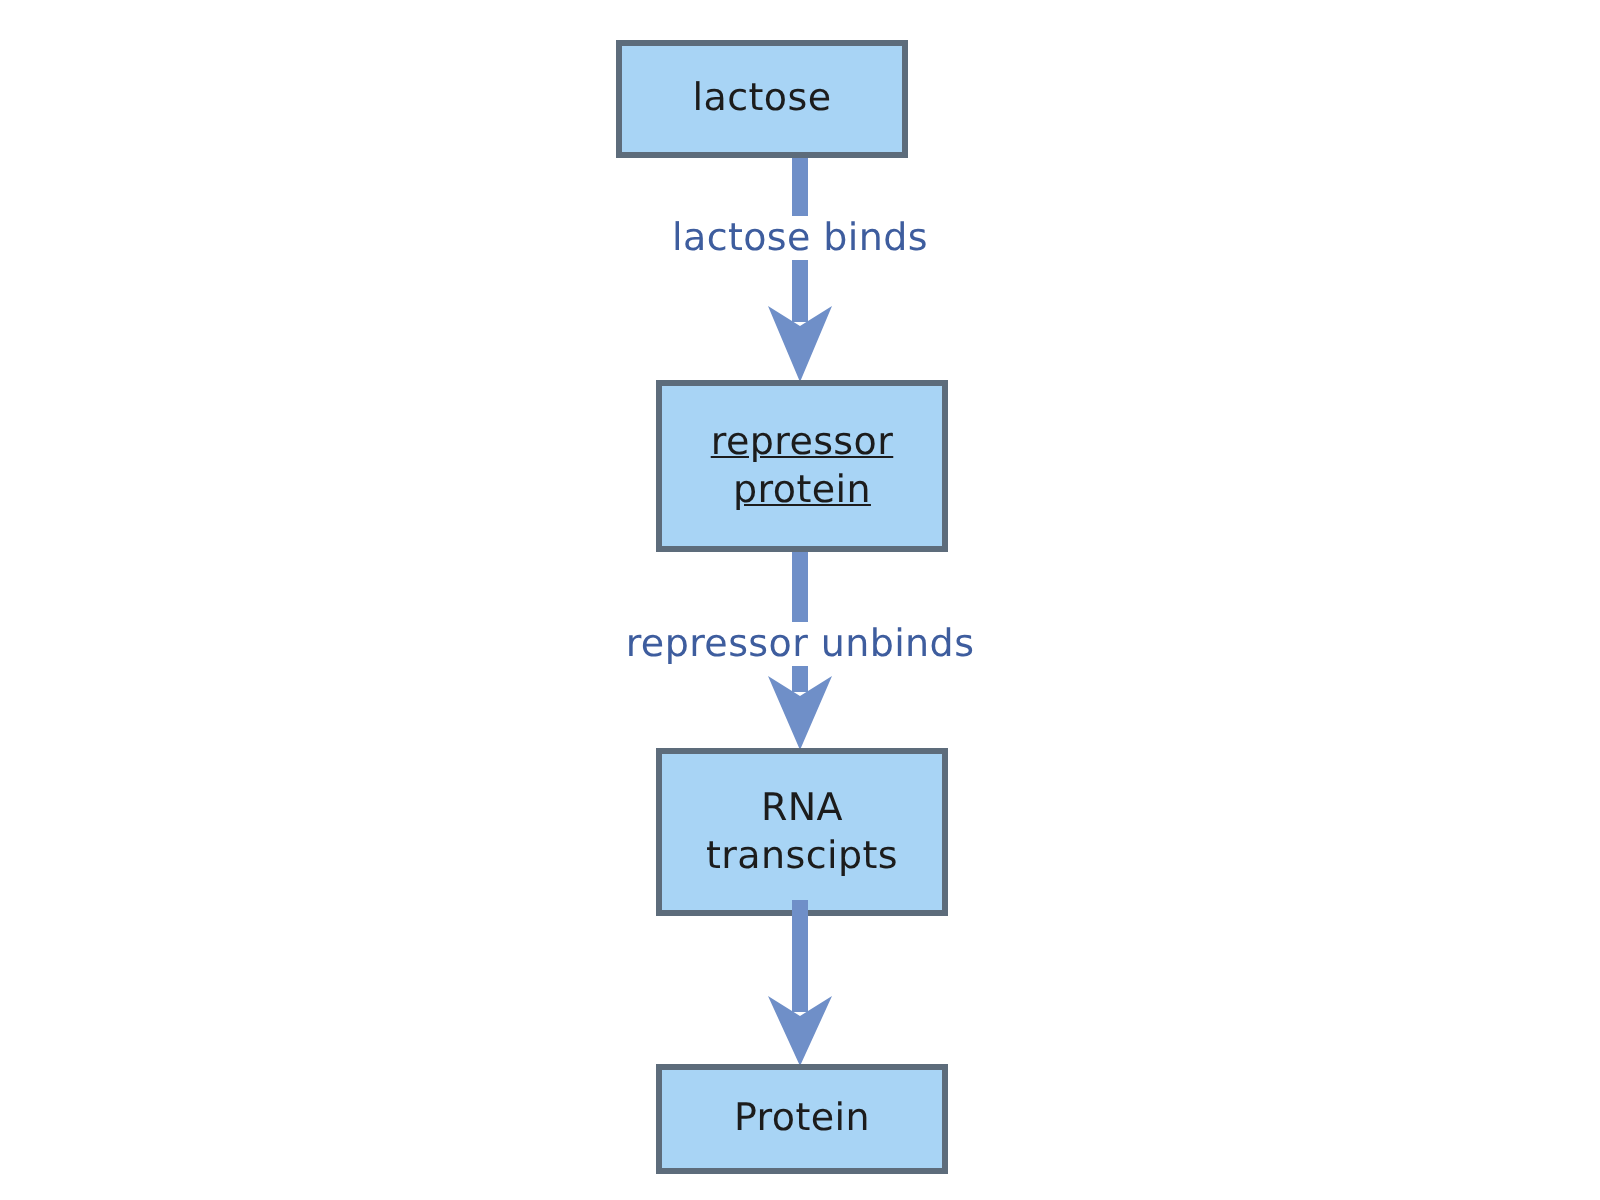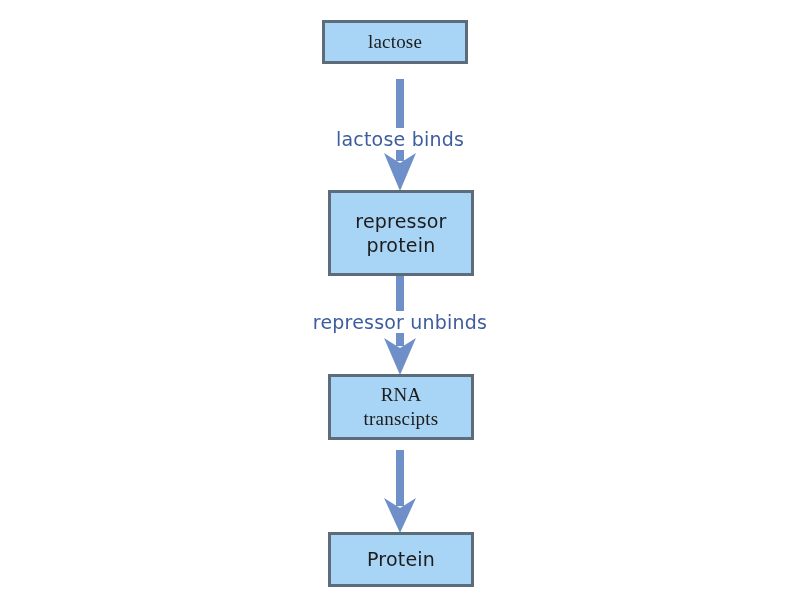--- a/index.html
+++ b/index.html
@@ -27,23 +27,23 @@
     align-items: center;
     justify-content: center;
     text-align: center;
     color: #1c1c1c;
     font-size: 19px;
     line-height: 1.28;
     letter-spacing: 0.2px;
     white-space: pre-line;
   }
 
-  #node-lactose    { left: 322px; top: 20px;  width: 146px; height: 44px; font-family: Liberation Serif, serif; }
-  #node-repressor  { left: 328px; top: 190px; width: 146px; height: 86px; }
-  #node-rna        { left: 328px; top: 374px; width: 146px; height: 66px; font-family: Liberation Serif, serif; }
+  #node-lactose    { left: 308px; top: 20px;  width: 146px; height: 59px; }
+  #node-repressor  { left: 328px; top: 190px; width: 146px; height: 86px; text-decoration: underline; }
+  #node-rna        { left: 328px; top: 374px; width: 146px; height: 84px; }
   #node-protein    { left: 328px; top: 532px; width: 146px; height: 55px; }
 
   
   .arrow {
     position: absolute;
     left: 382px;
     width: 36px;
     overflow: visible;
   }
   .arrow svg { display: block; }
@@ -58,21 +58,21 @@
     color: #3e5d9e;
     font-size: 19px;
     letter-spacing: 0.2px;
     white-space: nowrap;
     text-align: center;
     background: #ffffff;
     padding: 0 6px;
     transform: translateX(-50%);
     left: 400px;
   }
-  #label-lactose-binds     { top: 128px; }
+  #label-lactose-binds     { top: 108px; }
   #label-repressor-unbinds { top: 311px; text-align: center; }
   #label-translation       { top: 478px; }
 </style>
 </head>
 <body>
 
 <div id="canvas">
 
   <div class="node" id="node-lactose">
     <span>lactose</span>

